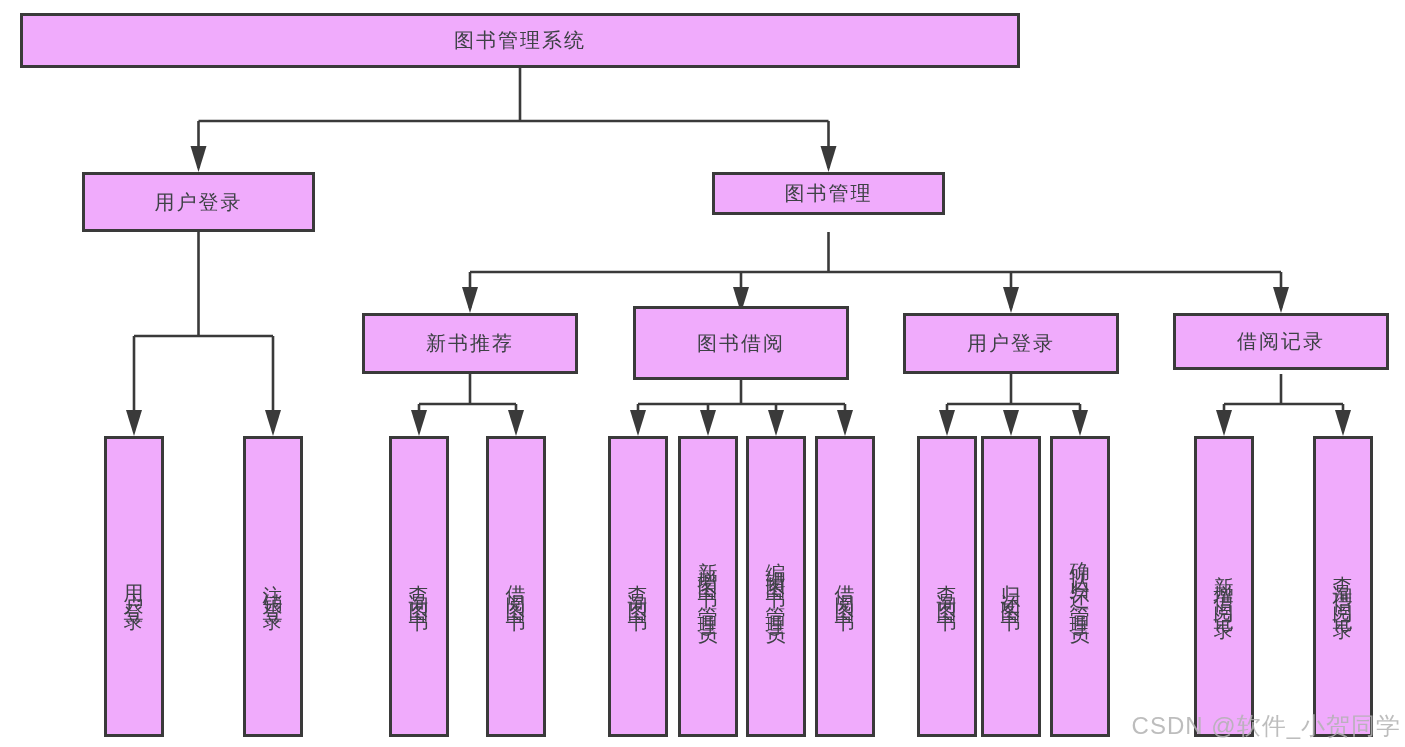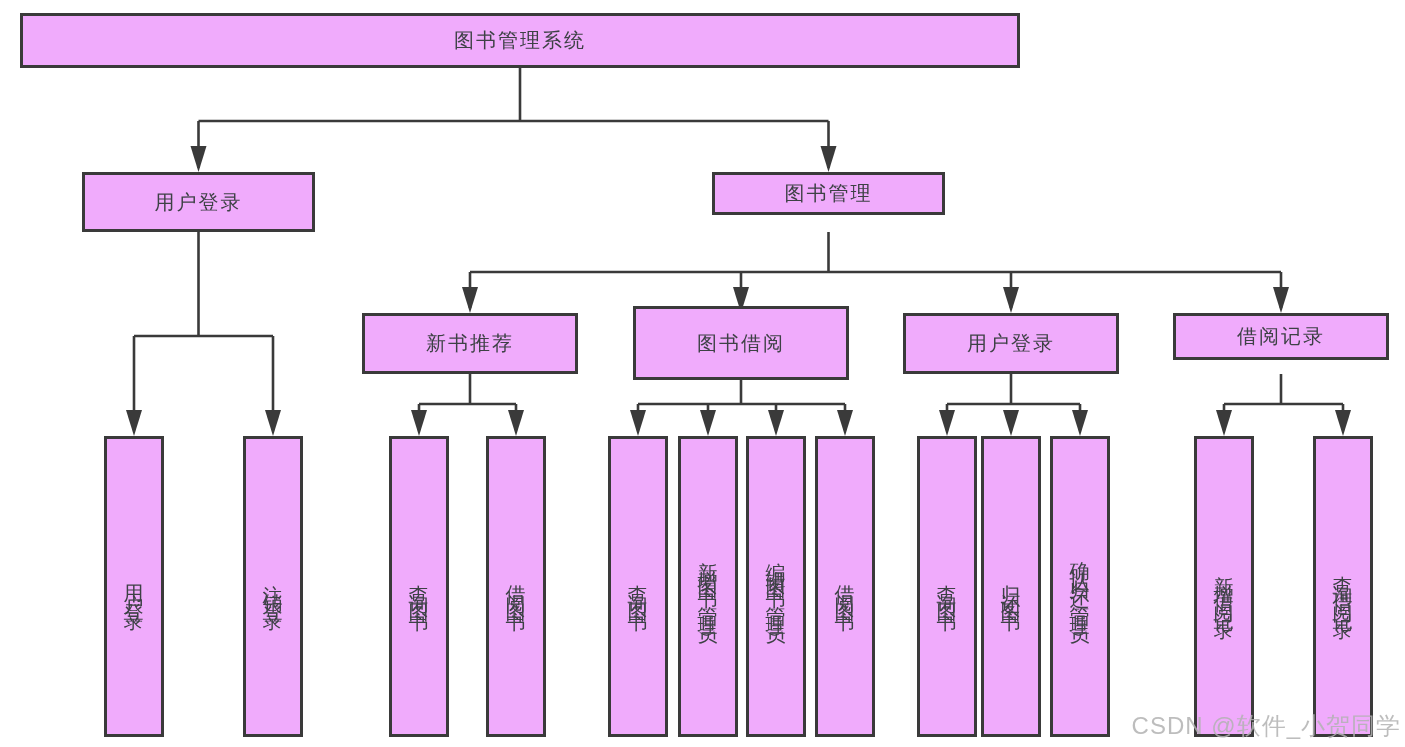--- a/index.html
+++ b/index.html
@@ -148,21 +148,21 @@
 
   <div class="node hbox" style="left:362px; top:313px; width:216px; height:61px;text-align:right;">
     <span>新书推荐</span>
   </div>
   <div class="node hbox" style="left:633px; top:306px; width:216px; height:74px;justify-content:center;">
     <span>图书借阅</span>
   </div>
   <div class="node hbox" style="left:903px; top:313px; width:216px; height:61px;">
     <span>用户登录</span>
   </div>
-  <div class="node hbox" style="left:1173px; top:313px; width:216px; height:47px;">
+  <div class="node hbox" style="left:1173px; top:313px; width:216px; height:57px;">
     <span>借阅记录</span>
   </div>
 
   <div class="node vbox" style="left:104px;">
     <span>用户登录</span>
   </div>
   <div class="node vbox" style="left:243px;">
     <span>注销登录</span>
   </div>
 

